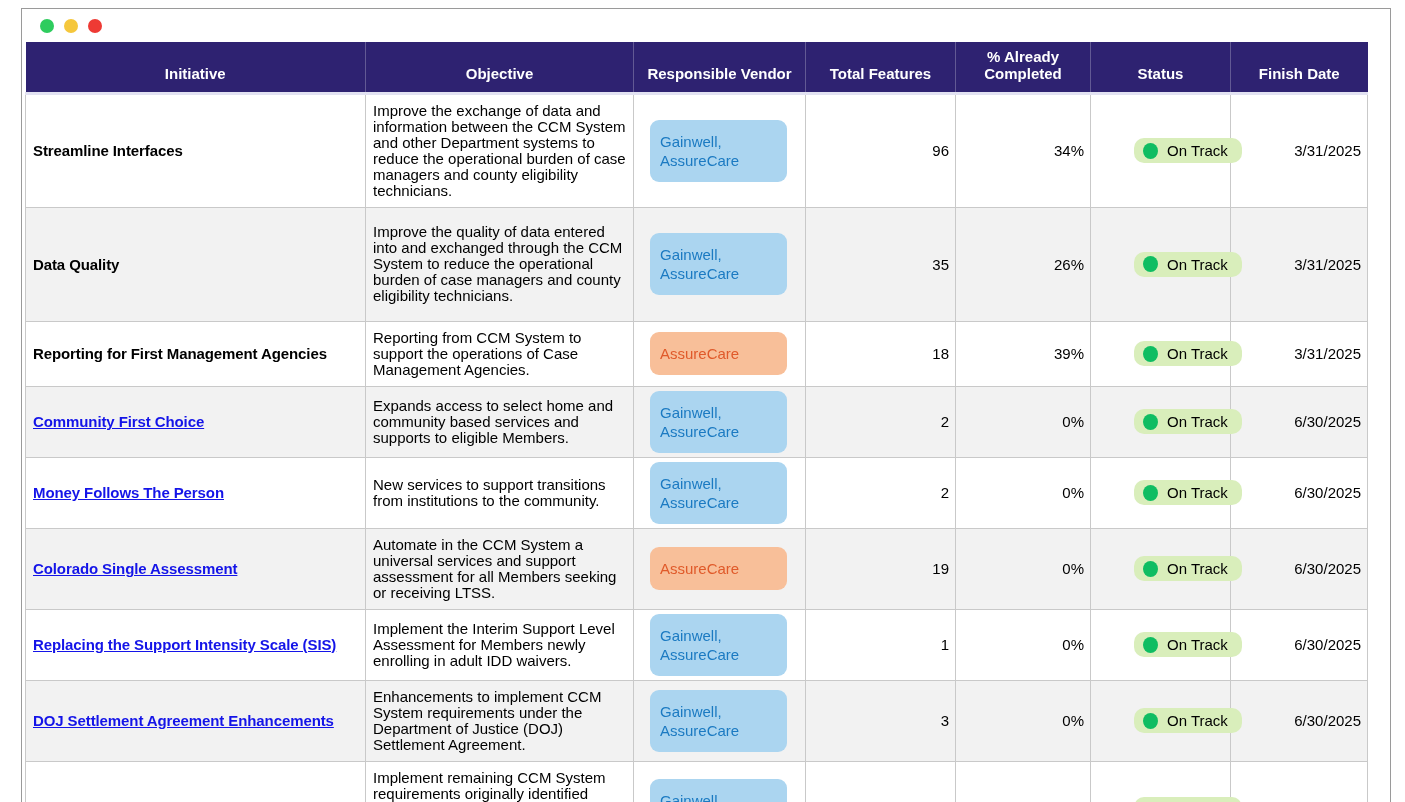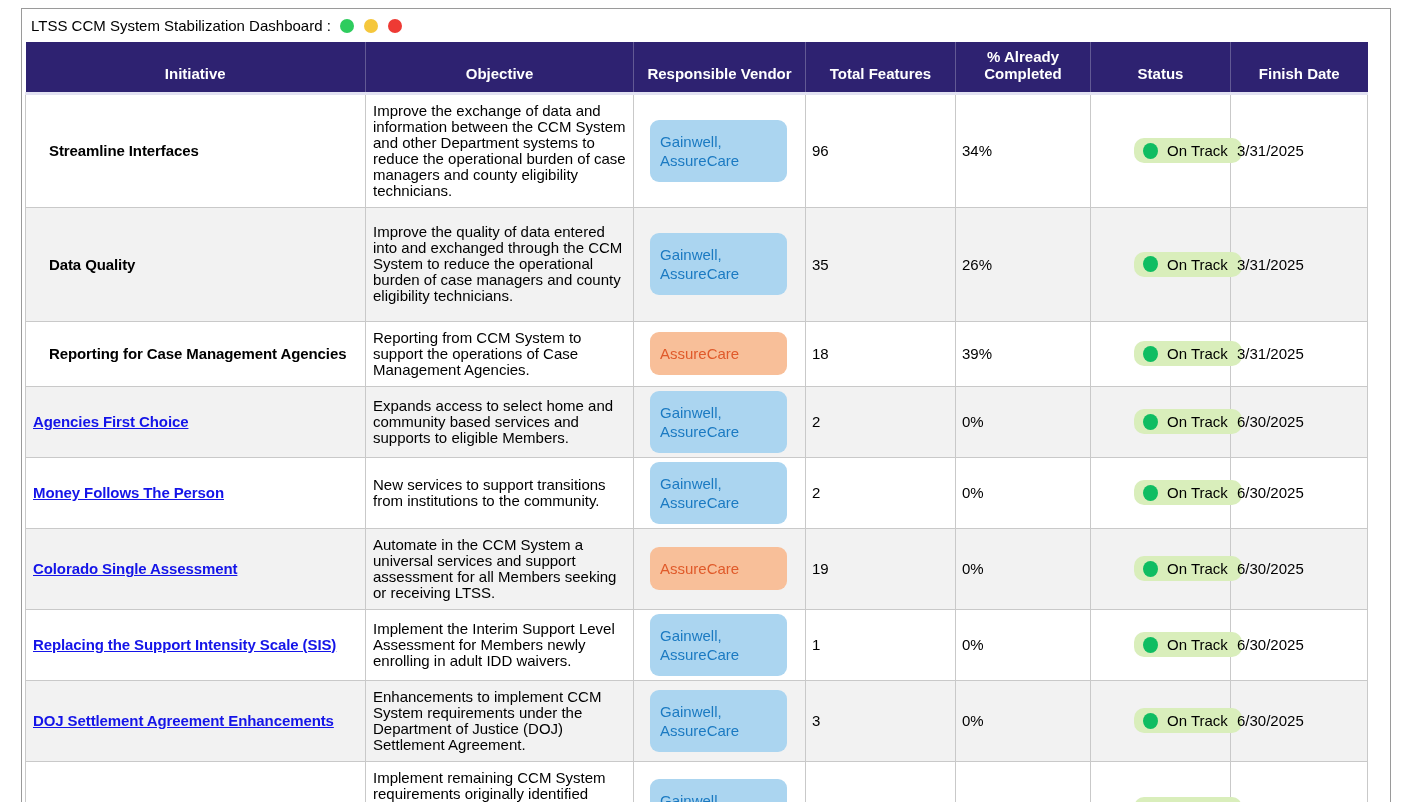--- a/index.html
+++ b/index.html
@@ -56,21 +56,21 @@
     color: #000;
     vertical-align: middle;
     padding: 4px 6px;
   }
   tbody tr:nth-child(odd)  { background: #ffffff; }
   tbody tr:nth-child(even) { background: #f2f2f2; }
 
   .init { padding-left: 7px; }
   .init-text {
     font-weight: bold; color: #000;
-    white-space: nowrap; letter-spacing: -0.1px; margin-left: 16px;
+    white-space: nowrap; letter-spacing: -0.1px;
   }
   .init-link {
     font-weight: bold;
     color: #1414e8;
     text-decoration: underline;
     white-space: nowrap; letter-spacing: -0.1px;
     cursor: pointer;
   }
   .obj { line-height: 16px; padding: 8px 7px; }
 
@@ -79,21 +79,21 @@
     margin: 0 12px 0 10px;
     border-radius: 9px;
     padding: 12px 10px;
     line-height: 19px;
     font-size: 15px;
   }
   .badge-blue   { background: #abd5f0; color: #1b7ac2; }
   .badge-orange { background: #f8bf99; color: #e05a2a; }
   .vendor-badge span { display: block; }
 
-  .center { text-align: left; }
+  .center { text-align: right; }
 
   .status-cell { text-align: center; padding-left: 43px; }
   .pill {
     display: inline-flex;
     align-items: center;
     gap: 9px;
     background: #d9eebb;
     border-radius: 10px;
     padding: 4px 14px 4px 9px;
     font-size: 15px;
@@ -106,21 +106,20 @@
     background: #0fbd62;
     flex: 0 0 auto;
   }
 </style>
 </head>
 <body>
 
 <div class="container">
 
   <div class="titlebar">
-    <span>LTSS CCM System Stabilization Dashboard :</span>
     <span class="dots">
       <span class="tl-dot tl-green"></span>
       <span class="tl-dot tl-yellow"></span>
       <span class="tl-dot tl-red"></span>
     </span>
   </div>
 
   <table class="dash">
     <colgroup>
       <col style="width:340px">
@@ -174,38 +173,38 @@
         <td class="center">35</td>
         <td class="center">26%</td>
         <td class="status-cell"><span class="pill">
               <span class="dot"></span>
               <span>On Track</span>
             </span></td>
         <td class="center">3/31/2025</td>
       </tr>
 
       <tr style="height:59px">
-        <td class="init"><span class="init-text">Reporting for Case Management Agencies</span></td>
+        <td class="init"><span class="init-text">Reporting for First Management Agencies</span></td>
         <td class="obj">Reporting from CCM System to support the operations of Case Management Agencies.</td>
         <td>
             <span class="vendor-badge badge-orange">
               <span>AssureCare</span>
             </span>
           </td>
         <td class="center">18</td>
         <td class="center">39%</td>
         <td class="status-cell"><span class="pill">
               <span class="dot"></span>
               <span>On Track</span>
             </span></td>
         <td class="center">3/31/2025</td>
       </tr>
 
       <tr style="height:59px">
-        <td class="init"><a class="init-link">Agencies First Choice</a></td>
+        <td class="init"><a class="init-link">Community First Choice</a></td>
         <td class="obj">Expands access to select home and community based services and supports to eligible Members.</td>
         <td>
             <span class="vendor-badge badge-blue">
               <span>Gainwell,</span>
               <span>AssureCare</span>
             </span>
           </td>
         <td class="center">2</td>
         <td class="center">0%</td>
         <td class="status-cell"><span class="pill">

